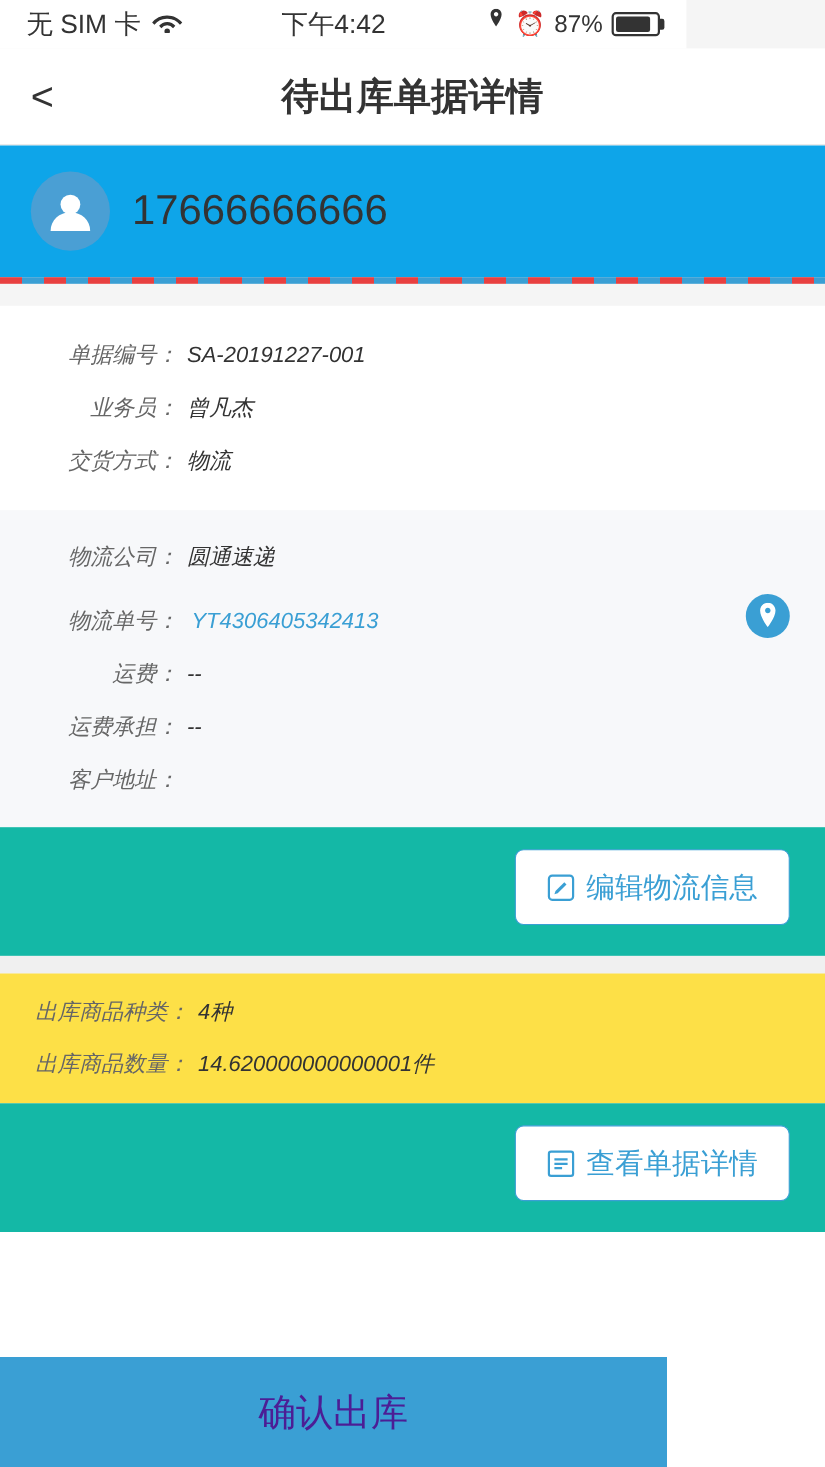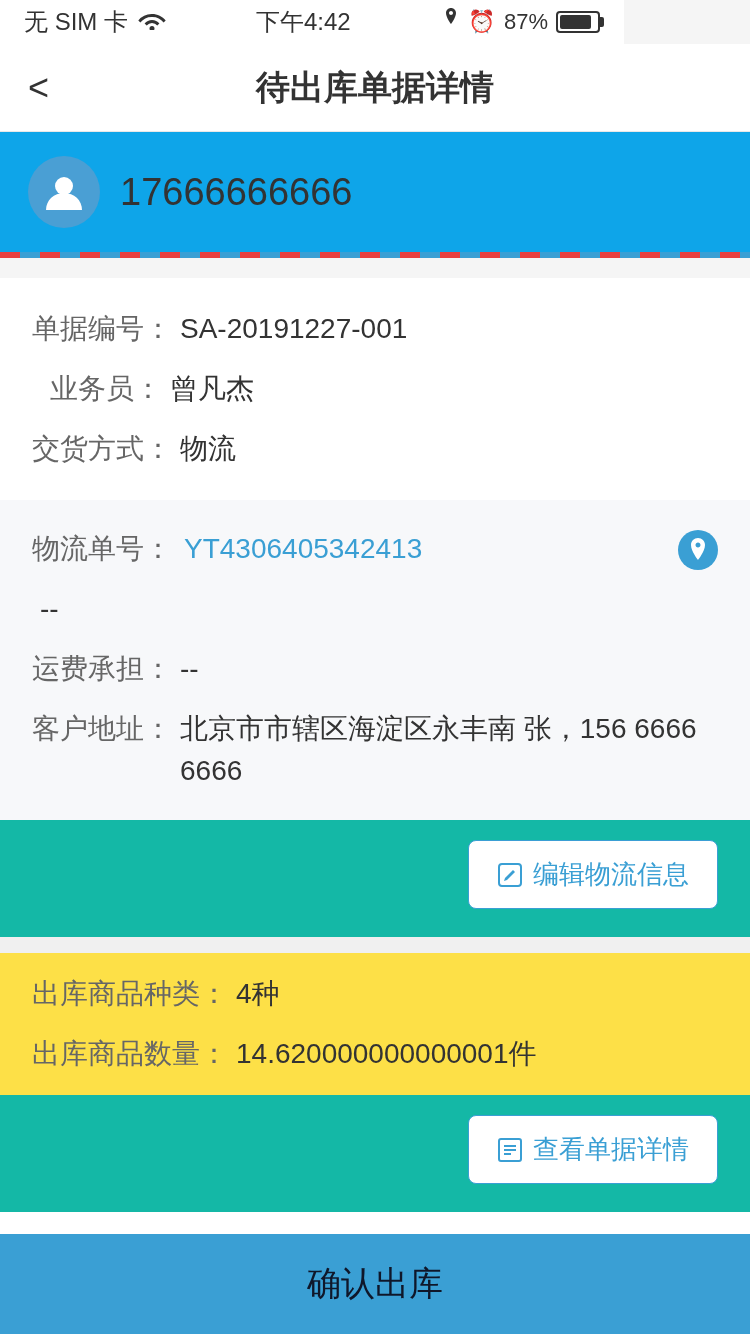--- a/index.html
+++ b/index.html
@@ -117,22 +117,23 @@
     .section {
       background: #fff;
       margin: 20px 0 0 0;
       padding: 30px 32px;
     }
 
     .info-row {
       display: flex;
       align-items: flex-start;
       margin-bottom: 18px;
-      font-size: 28px;
+      font-size: 20px;
       line-height: 1.5;
+      font-style: italic;
     }
     .info-row:last-child { margin-bottom: 0; }
     .info-label {
       color: #666;
       min-width: 130px;
       text-align: right;
       flex-shrink: 0;
     }
     .info-value {
       color: #333;
@@ -195,24 +196,24 @@
     .goods-section {
       background: #fde047;
       padding: 20px 32px;
     }
 
     
     .confirm-btn {
       position: fixed;
       bottom: 0;
       left: 0;
-      width: 750px;
+      width: 606px;
       height: 100px;
       background: #3a9fd4;
-      color: #0f172a;
+      color: #4c1d95;
       font-size: 34px;
       font-weight: 500;
       border: none;
       cursor: pointer;
       display: flex;
       align-items: center;
       justify-content: center;
     }
 
     .main-content {
@@ -274,39 +275,43 @@
       <span class="info-label">业务员：</span>
       <span class="info-value">曾凡杰</span>
     </div>
     <div class="info-row">
       <span class="info-label">交货方式：</span>
       <span class="info-value">物流</span>
     </div>
   </div>
 
   <div class="logistics-card" style="margin: 0; border-radius: 0; background: #f7f8fa; padding: 28px 32px;">
+    <div class="info-row">
+      <span class="info-label">物流公司：</span>
+      <span class="info-value">圆通速递</span>
+    </div>
     <div class="info-row tracking-row">
       <span class="info-label">物流单号：</span>
       <span class="info-value blue">YT4306405342413</span>
       <div class="location-icon">
         <svg width="22" height="24" viewBox="0 0 22 24" fill="white">
           <path d="M11 0C7.1 0 4 3.1 4 7c0 6.3 7 15 7 15s7-8.7 7-15c0-3.9-3.1-7-7-7zm0 9.5c-1.4 0-2.5-1.1-2.5-2.5S9.6 4.5 11 4.5s2.5 1.1 2.5 2.5S12.4 9.5 11 9.5z"></path>
         </svg>
       </div>
     </div>
     <div class="info-row">
+      <span class="info-label">运费：</span>
       <span class="info-value">--</span>
     </div>
     <div class="info-row">
       <span class="info-label">运费承担：</span>
       <span class="info-value">--</span>
     </div>
     <div class="info-row">
       <span class="info-label">客户地址：</span>
-      <span class="info-value">北京市市辖区海淀区永丰南  张，156 6666 6666</span>
     </div>
   </div>
 
   <div class="button-row">
     <button class="outline-btn">
       <svg width="26" height="26" viewBox="0 0 26 26" fill="#3a9fd4">
         <rect x="2" y="2" width="22" height="22" rx="3" ry="3" fill="none" stroke="#3a9fd4" stroke-width="2"></rect>
         <path d="M16 8l2 2-8 8-3 1 1-3 8-8z" fill="#3a9fd4"></path>
       </svg>
       <span>编辑物流信息</span>

